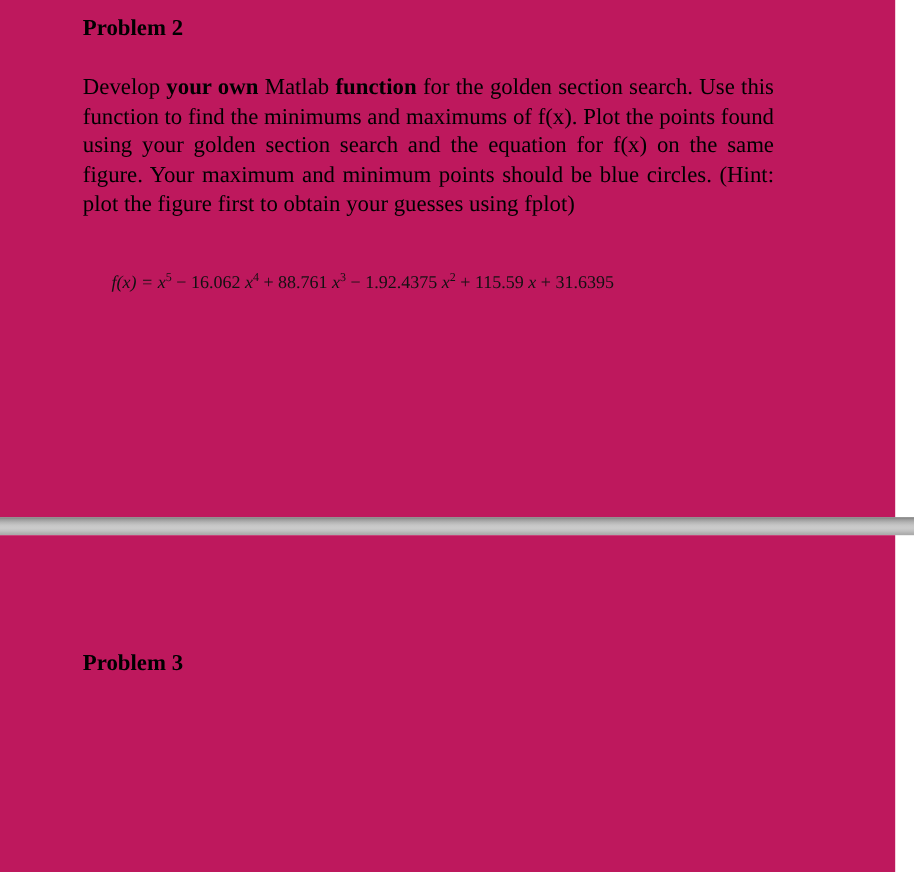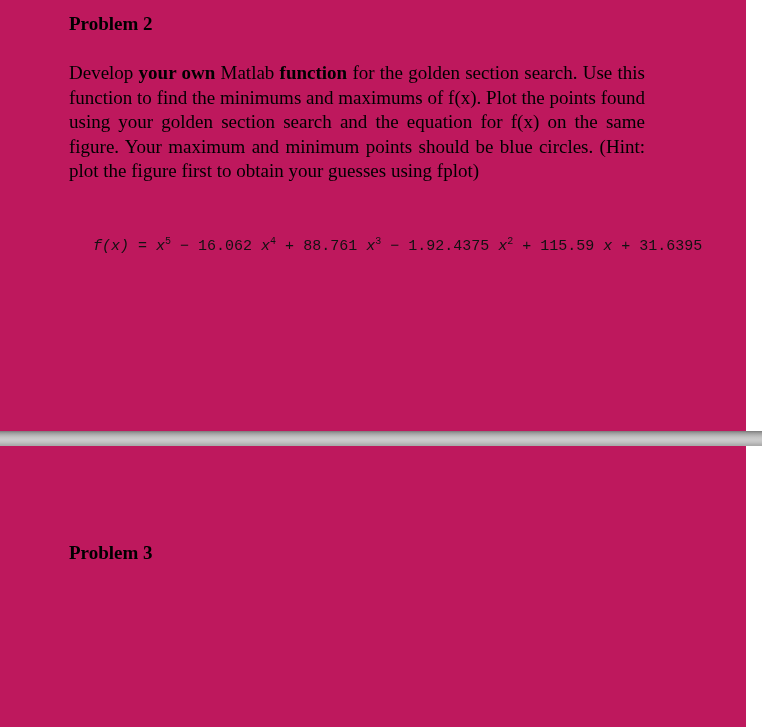--- a/index.html
+++ b/index.html
@@ -40,22 +40,22 @@
       line-height: 24.5px;
       text-align: justify;
       text-align-last: left;
       margin: 0;
     }
     .para b { font-weight: bold; }
 
     .equation {
       position: absolute;
       left: 93px;
-      top: 236px;
-      font-family: Liberation Mono, monospace;
+      top: 225px;
+      font-family: Liberation Serif, serif;
       font-size: 15px;
       line-height: 22px;
       white-space: nowrap;
       color: #111;
     }
     .equation i { font-style: italic; }
     .equation sup { font-size: 10px; vertical-align: 6px; line-height: 0; }
 
     .separator {
       position: absolute;

